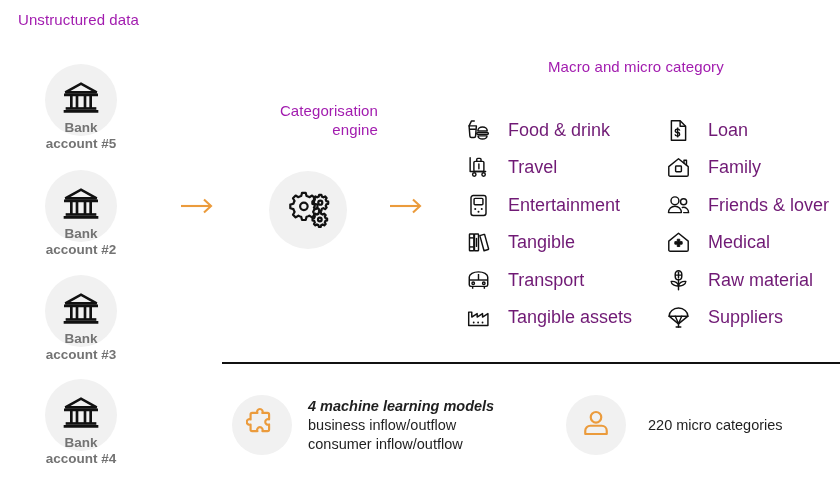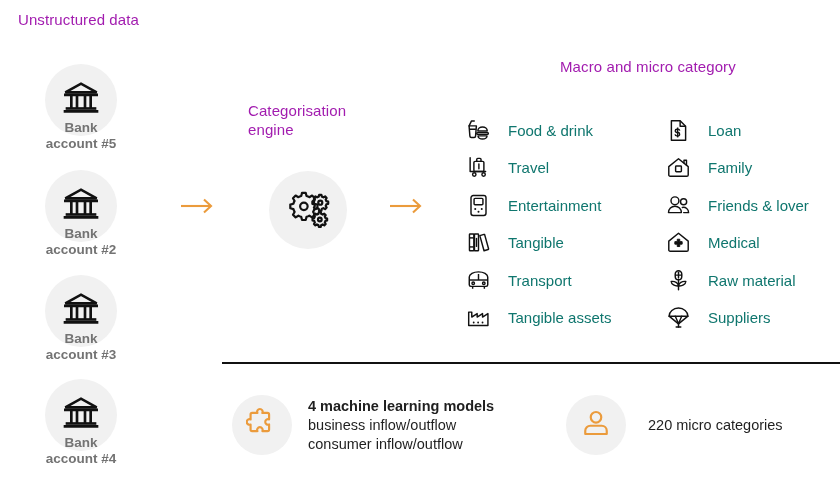--- a/index.html
+++ b/index.html
@@ -25,24 +25,24 @@
   .section-title {
     font-size: 15px;
     color: #a21caf;
     letter-spacing: 0.1px;
     white-space: nowrap;
   }
   #title-unstructured { left: 18px; top: 11px; }
   #title-categorisation {
     left: 248px; top: 101px;
     width: 130px;
-    text-align: left;
+    text-align: right;
     line-height: 19px;
   }
-  #title-macro { left: 560px; top: 58px; }
+  #title-macro { left: 548px; top: 58px; }
 
   
   .medallion {
     border-radius: 50%;
     background: #f1f1f1;
     display: flex;
     align-items: center;
     justify-content: center;
   }
 
@@ -84,22 +84,22 @@
   }
   .cat-icon {
     width: 30px;
     height: 30px;
     flex: none;
     display: flex;
     align-items: center;
     justify-content: center;
   }
   .cat-label {
-    font-size: 15px;
-    color: #0f766e;
+    font-size: 18px;
+    color: #701a75;
     margin-left: 15px;
     white-space: nowrap;
   }
   #cat-col-left { left: 463px; top: 115px; }
   #cat-col-right { left: 663px; top: 115px; }
   .cat-col .cat-row { margin-bottom: 7.5px; }
 
   
   #divider {
     left: 222px; top: 362px;
@@ -110,21 +110,21 @@
   
   .stat-block { display: flex; align-items: center; }
   .stat-block .medallion { width: 60px; height: 60px; flex: none; }
   .stat-text { margin-left: 16px; }
   .stat-text .line {
     font-size: 14.5px;
     color: #1f1f1f;
     line-height: 19px;
     white-space: nowrap;
   }
-  .stat-text .line.bold { font-weight: bold; }
+  .stat-text .line.bold { font-weight: bold; font-style: italic; }
   #stat-models { left: 232px; top: 395px; }
   #stat-counts { left: 566px; top: 395px; }
   #stat-counts .stat-text { margin-left: 22px; }
 </style>
 </head>
 <body>
 
 <div id="canvas">
 
   <div class="abs section-title" id="title-unstructured">Unstructured data</div>

